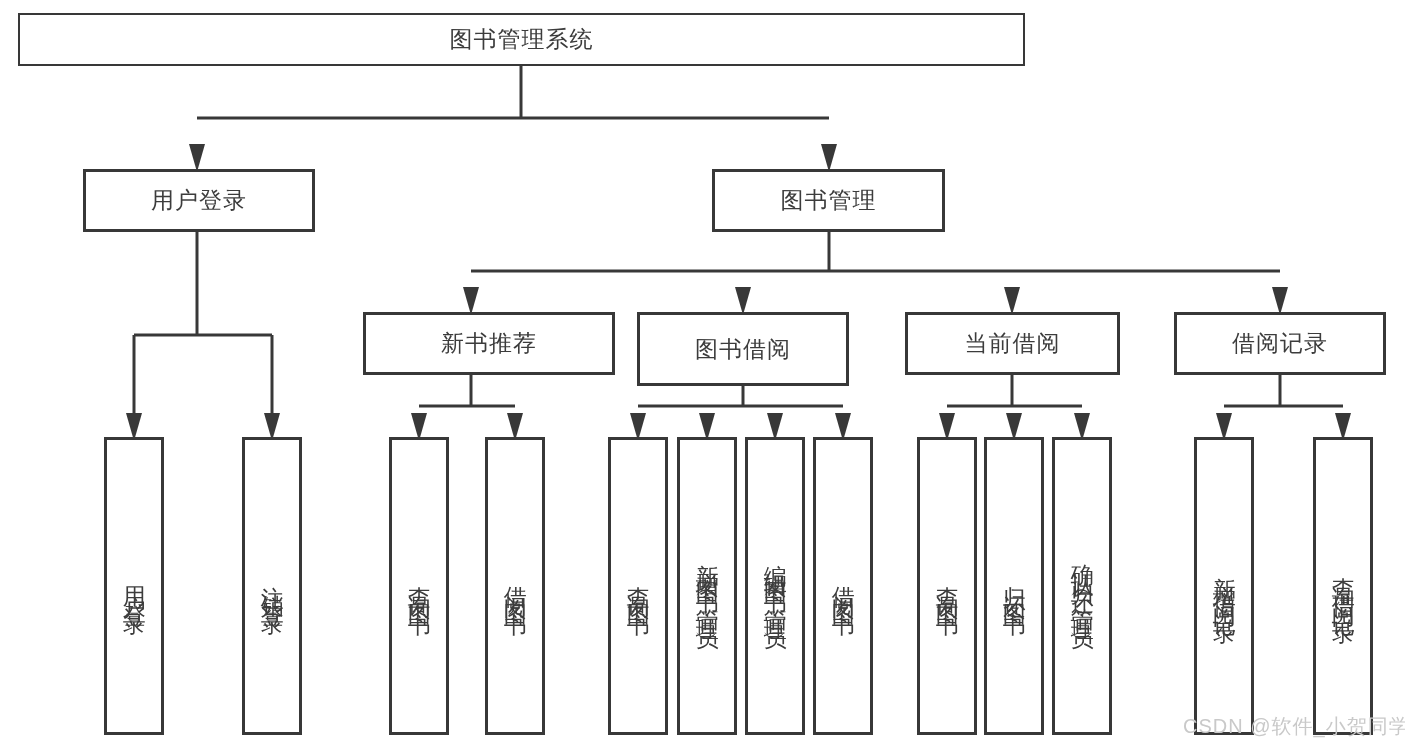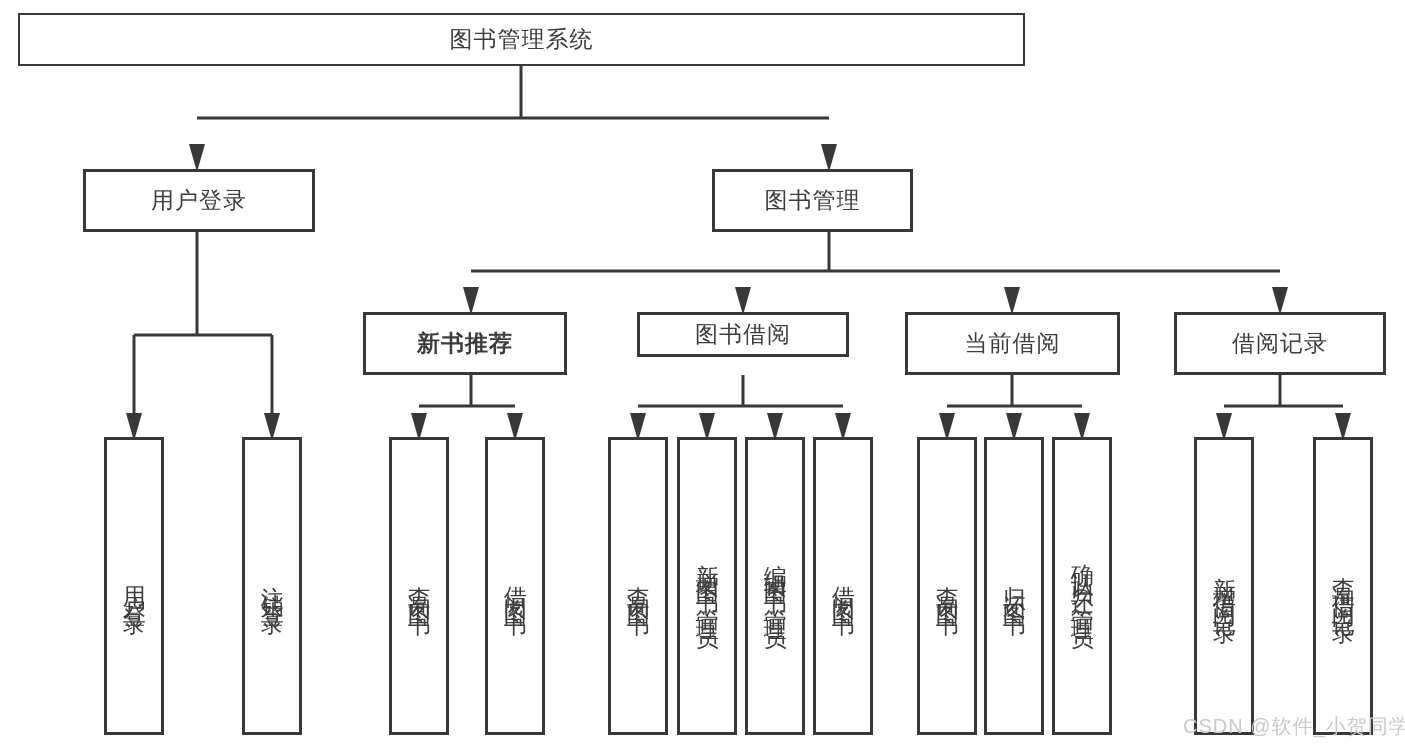--- a/index.html
+++ b/index.html
@@ -114,28 +114,28 @@
     </g>
   </svg>
 
   <div class="node h" style="left:18px; top:13px; width:1007px; height:53px; border-width:2.5px;">
     <span>图书管理系统</span>
   </div>
 
   <div class="node h" style="left:83px; top:169px; width:232px; height:63px;">
     <span>用户登录</span>
   </div>
-  <div class="node h" style="left:712px; top:169px; width:201px; height:63px;">
+  <div class="node h" style="left:712px; top:169px; width:233px; height:63px;">
     <span>图书管理</span>
   </div>
 
-  <div class="node h" style="left:363px; top:312px; width:204px; height:63px;font-weight:bold;">
+  <div class="node h" style="left:363px; top:312px; width:252px; height:63px;">
     <span>新书推荐</span>
   </div>
-  <div class="node h" style="left:637px; top:312px; width:212px; height:45px;">
+  <div class="node h" style="left:637px; top:312px; width:212px; height:74px;">
     <span>图书借阅</span>
   </div>
   <div class="node h" style="left:905px; top:312px; width:215px; height:63px;">
     <span>当前借阅</span>
   </div>
   <div class="node h" style="left:1174px; top:312px; width:212px; height:63px;">
     <span>借阅记录</span>
   </div>
 
   <div class="node v" style="left:104px; top:437px; width:60px; height:298px;">

